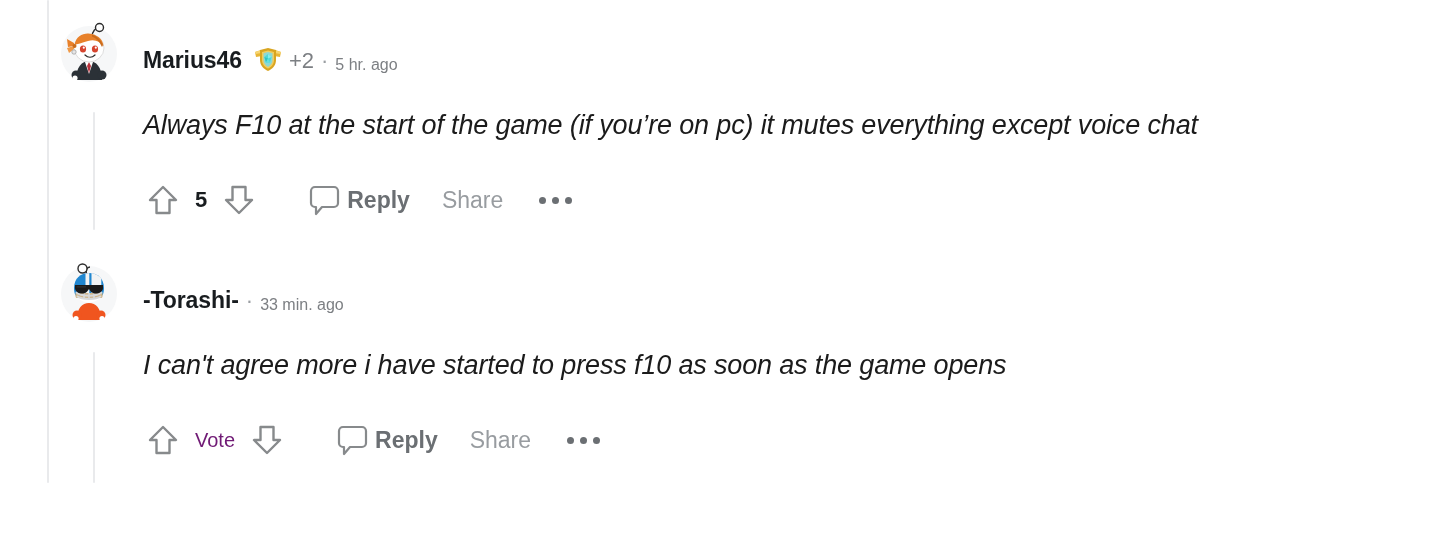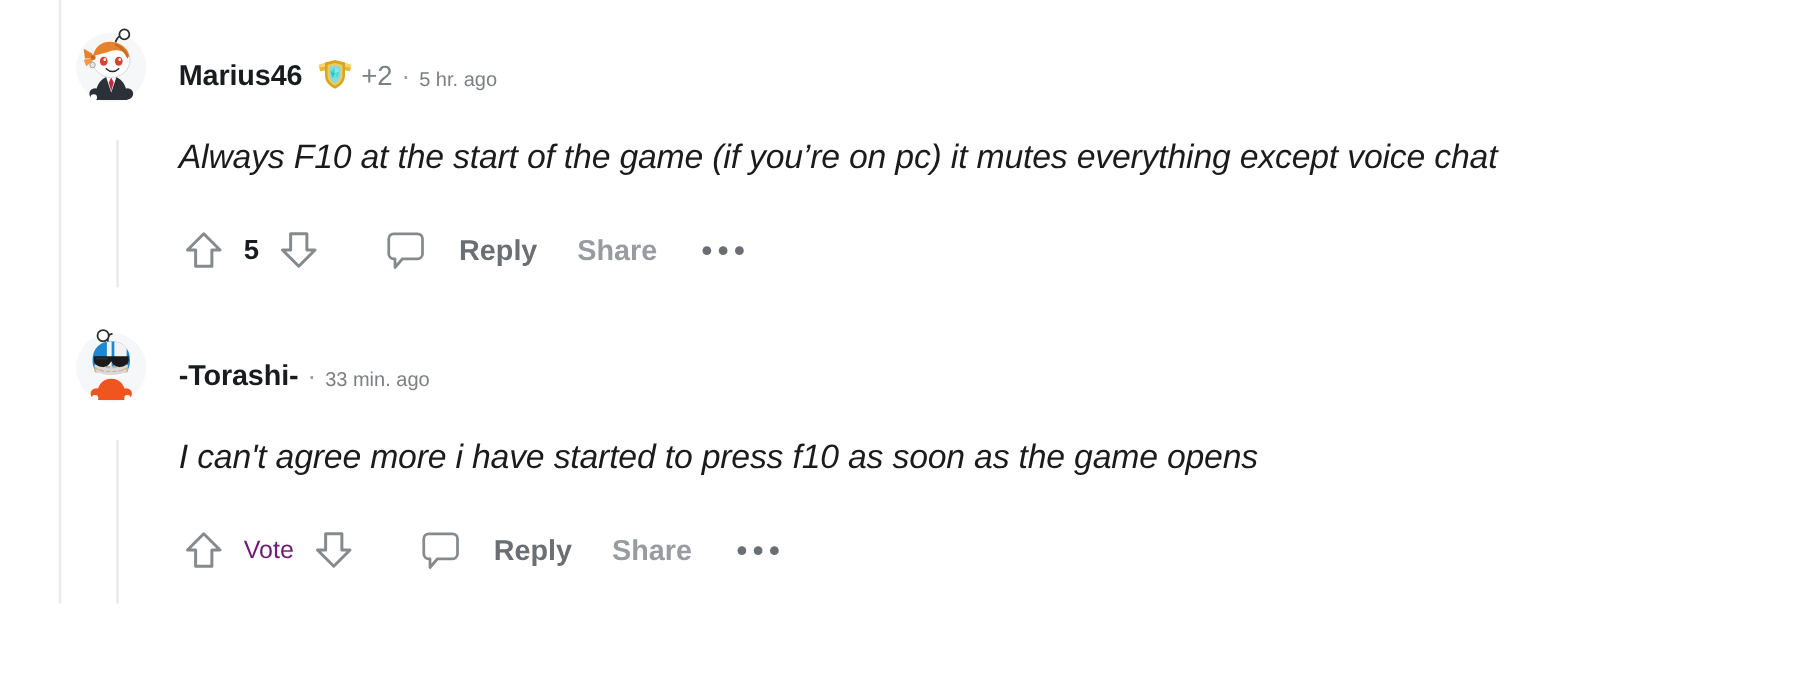--- a/index.html
+++ b/index.html
@@ -151,25 +151,25 @@
   .bubble-btn {
     display: flex;
     align-items: center;
     margin-left: 44px;
   }
   .bubble-btn svg { display: block; }
   .reply-label {
     font-size: 23px;
     font-weight: bold;
     color: #6b6f73;
-    margin-left: 24px;
+    margin-left: 4px;
   }
   .share-label {
     font-size: 23px;
-    font-weight: bold;
+    font-weight: normal;
     color: #989ca0;
     margin-left: 32px;
   }
   .more-dots {
     display: flex;
     align-items: center;
     gap: 6px;
     margin-left: 34px;
     padding: 6px 2px;
   }

